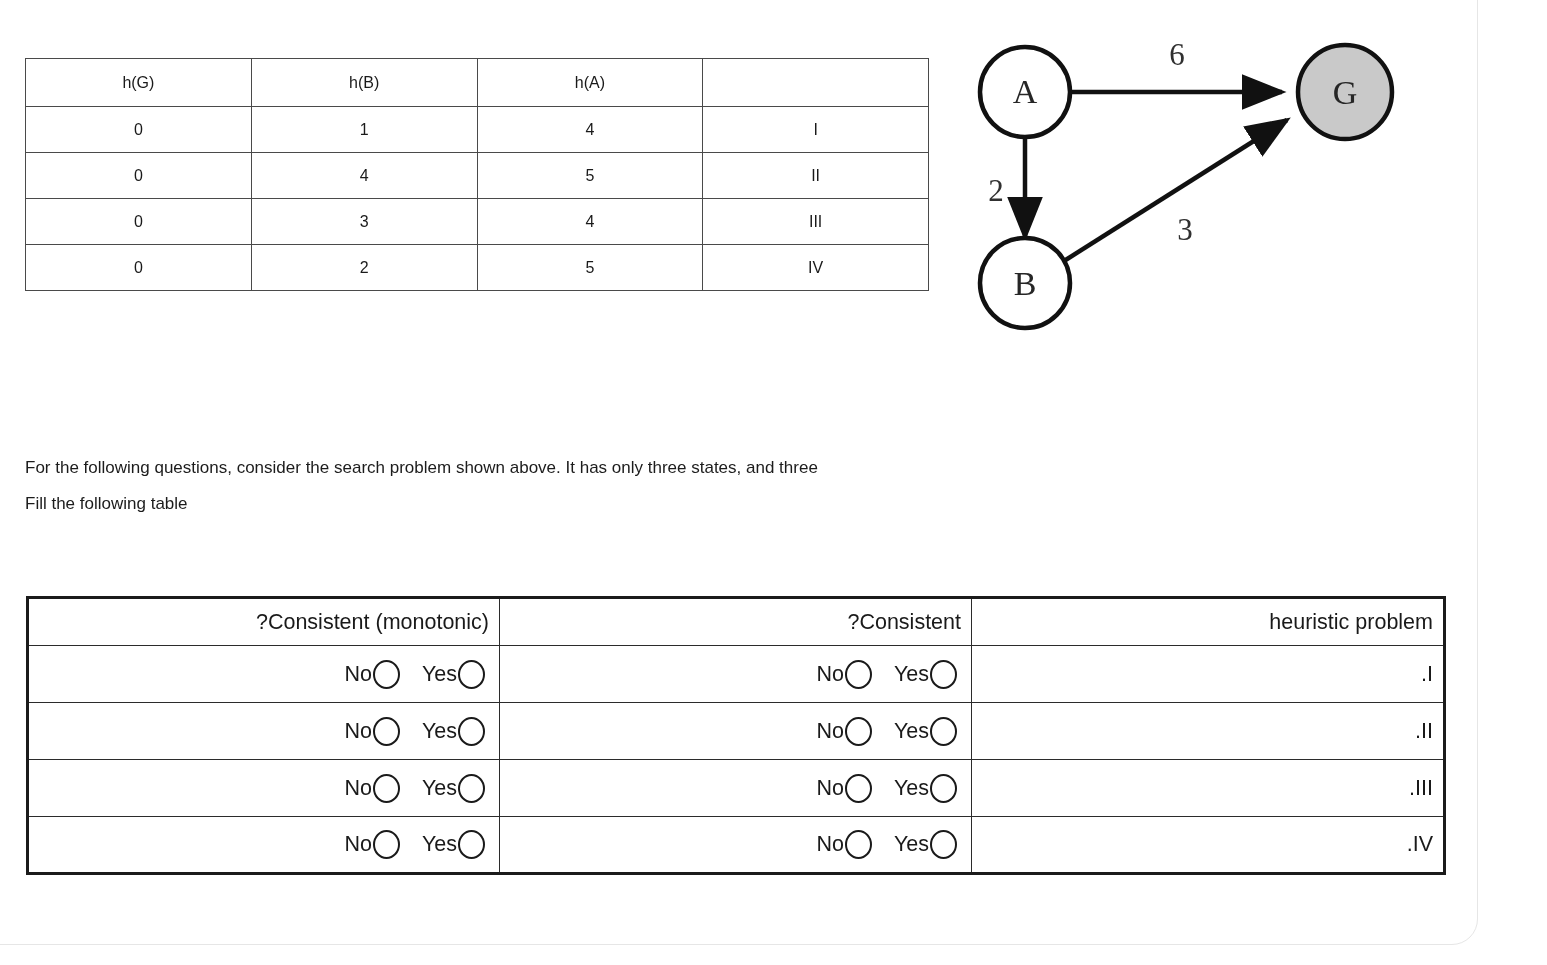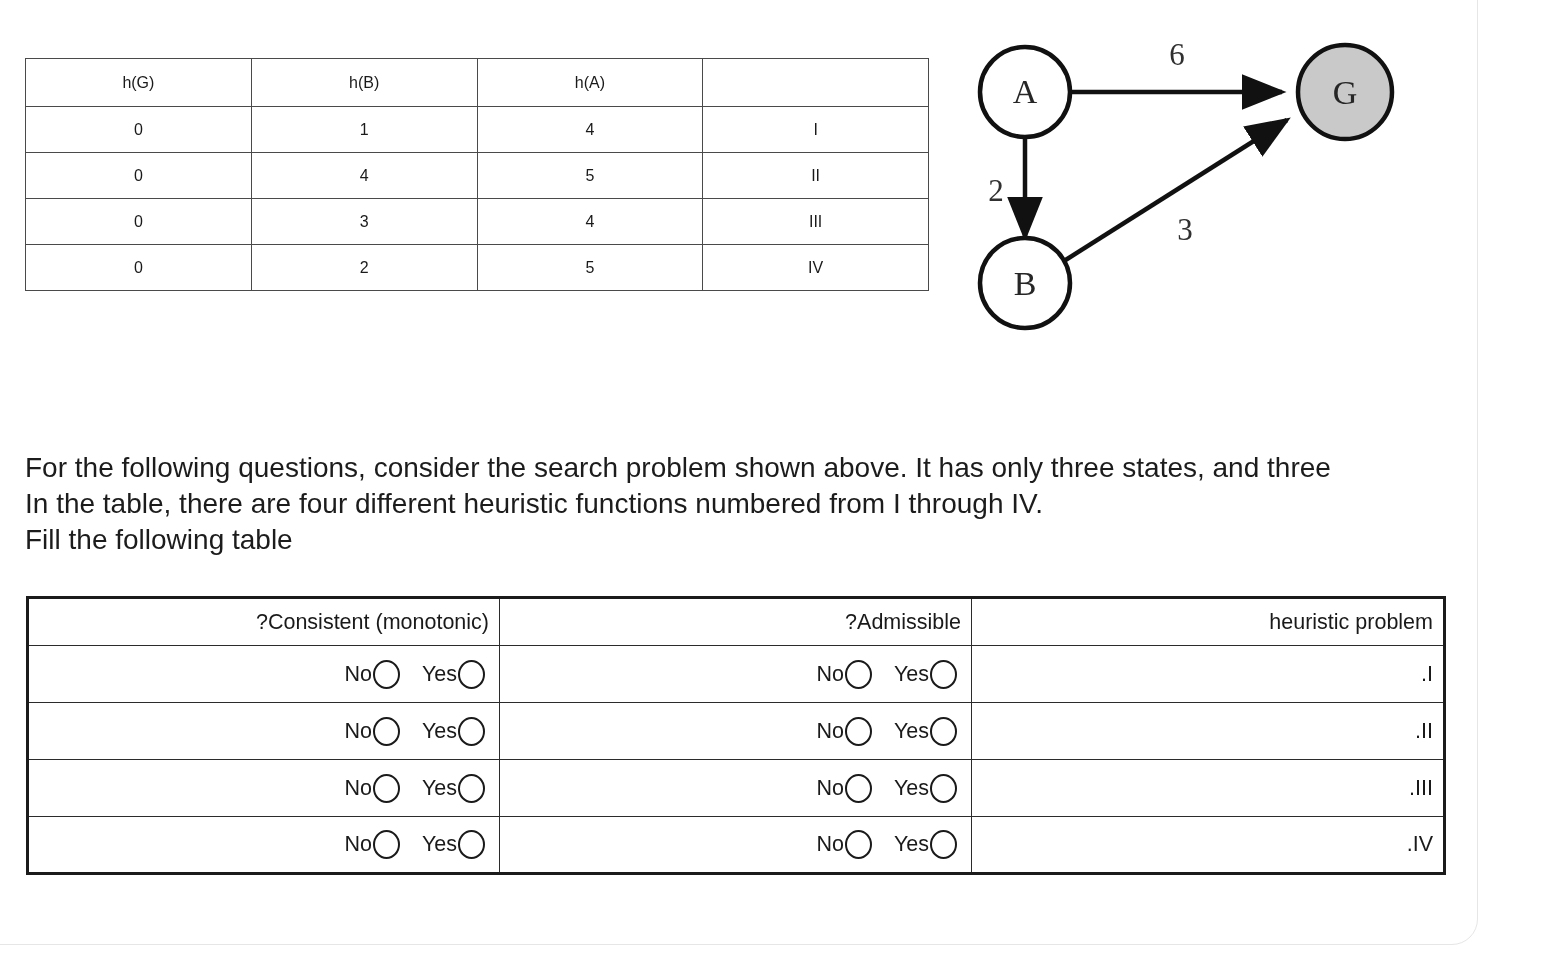--- a/index.html
+++ b/index.html
@@ -62,21 +62,21 @@
     width: 470px;
     height: 320px;
   }
 
   
   #prose {
     position: absolute;
     left: 25px;
     top: 450px;
     width: 1400px;
-    font-size: 28px;
+    font-size: 17px;
     line-height: 36px;
     color: #1c1c1c;
     font-family: "Liberation Sans", sans-serif;
   }
   #prose p { margin: 0; }
   #prose p.para { margin-bottom: 0px; }
 
   
   #answer-table-wrap {
     position: absolute;
@@ -198,35 +198,34 @@
       <text x="395" y="79" text-anchor="middle" font-family="&quot;Liberation Serif&quot;, serif" font-size="34" fill="#262626">G</text>
 
       <text x="227" y="40" text-anchor="middle" font-family="&quot;Liberation Serif&quot;, serif" font-size="31" fill="#303030">6</text>
       <text x="46" y="176" text-anchor="middle" font-family="&quot;Liberation Serif&quot;, serif" font-size="31" fill="#303030">2</text>
       <text x="235" y="215" text-anchor="middle" font-family="&quot;Liberation Serif&quot;, serif" font-size="31" fill="#303030">3</text>
     </svg>
   </div>
 
   <div id="prose">
     <p class="para">For the following questions, consider the search problem shown above. It has only three states, and three</p>
-    <p class="para">In the table, there are four different heuristic functions numbered from I through IV.</p>
     <p class="para">Fill the following table</p>
   </div>
 
   <div id="answer-table-wrap">
     <table class="atable">
       <colgroup>
         <col style="width: 472px;">
         <col style="width: 472px;">
         <col style="width: 473px;">
       </colgroup>
       <tbody>
         <tr class="header-row">
           <td>?Consistent (monotonic)</td>
-          <td>?Admissible</td>
+          <td>?Consistent</td>
           <td>heuristic problem</td>
         </tr>
 
         <tr>
           <td>
             <div class="radio-group">
               <label class="radio-opt">
                 <span>No</span>
                 <span class="radio-circle"></span>
               </label>

